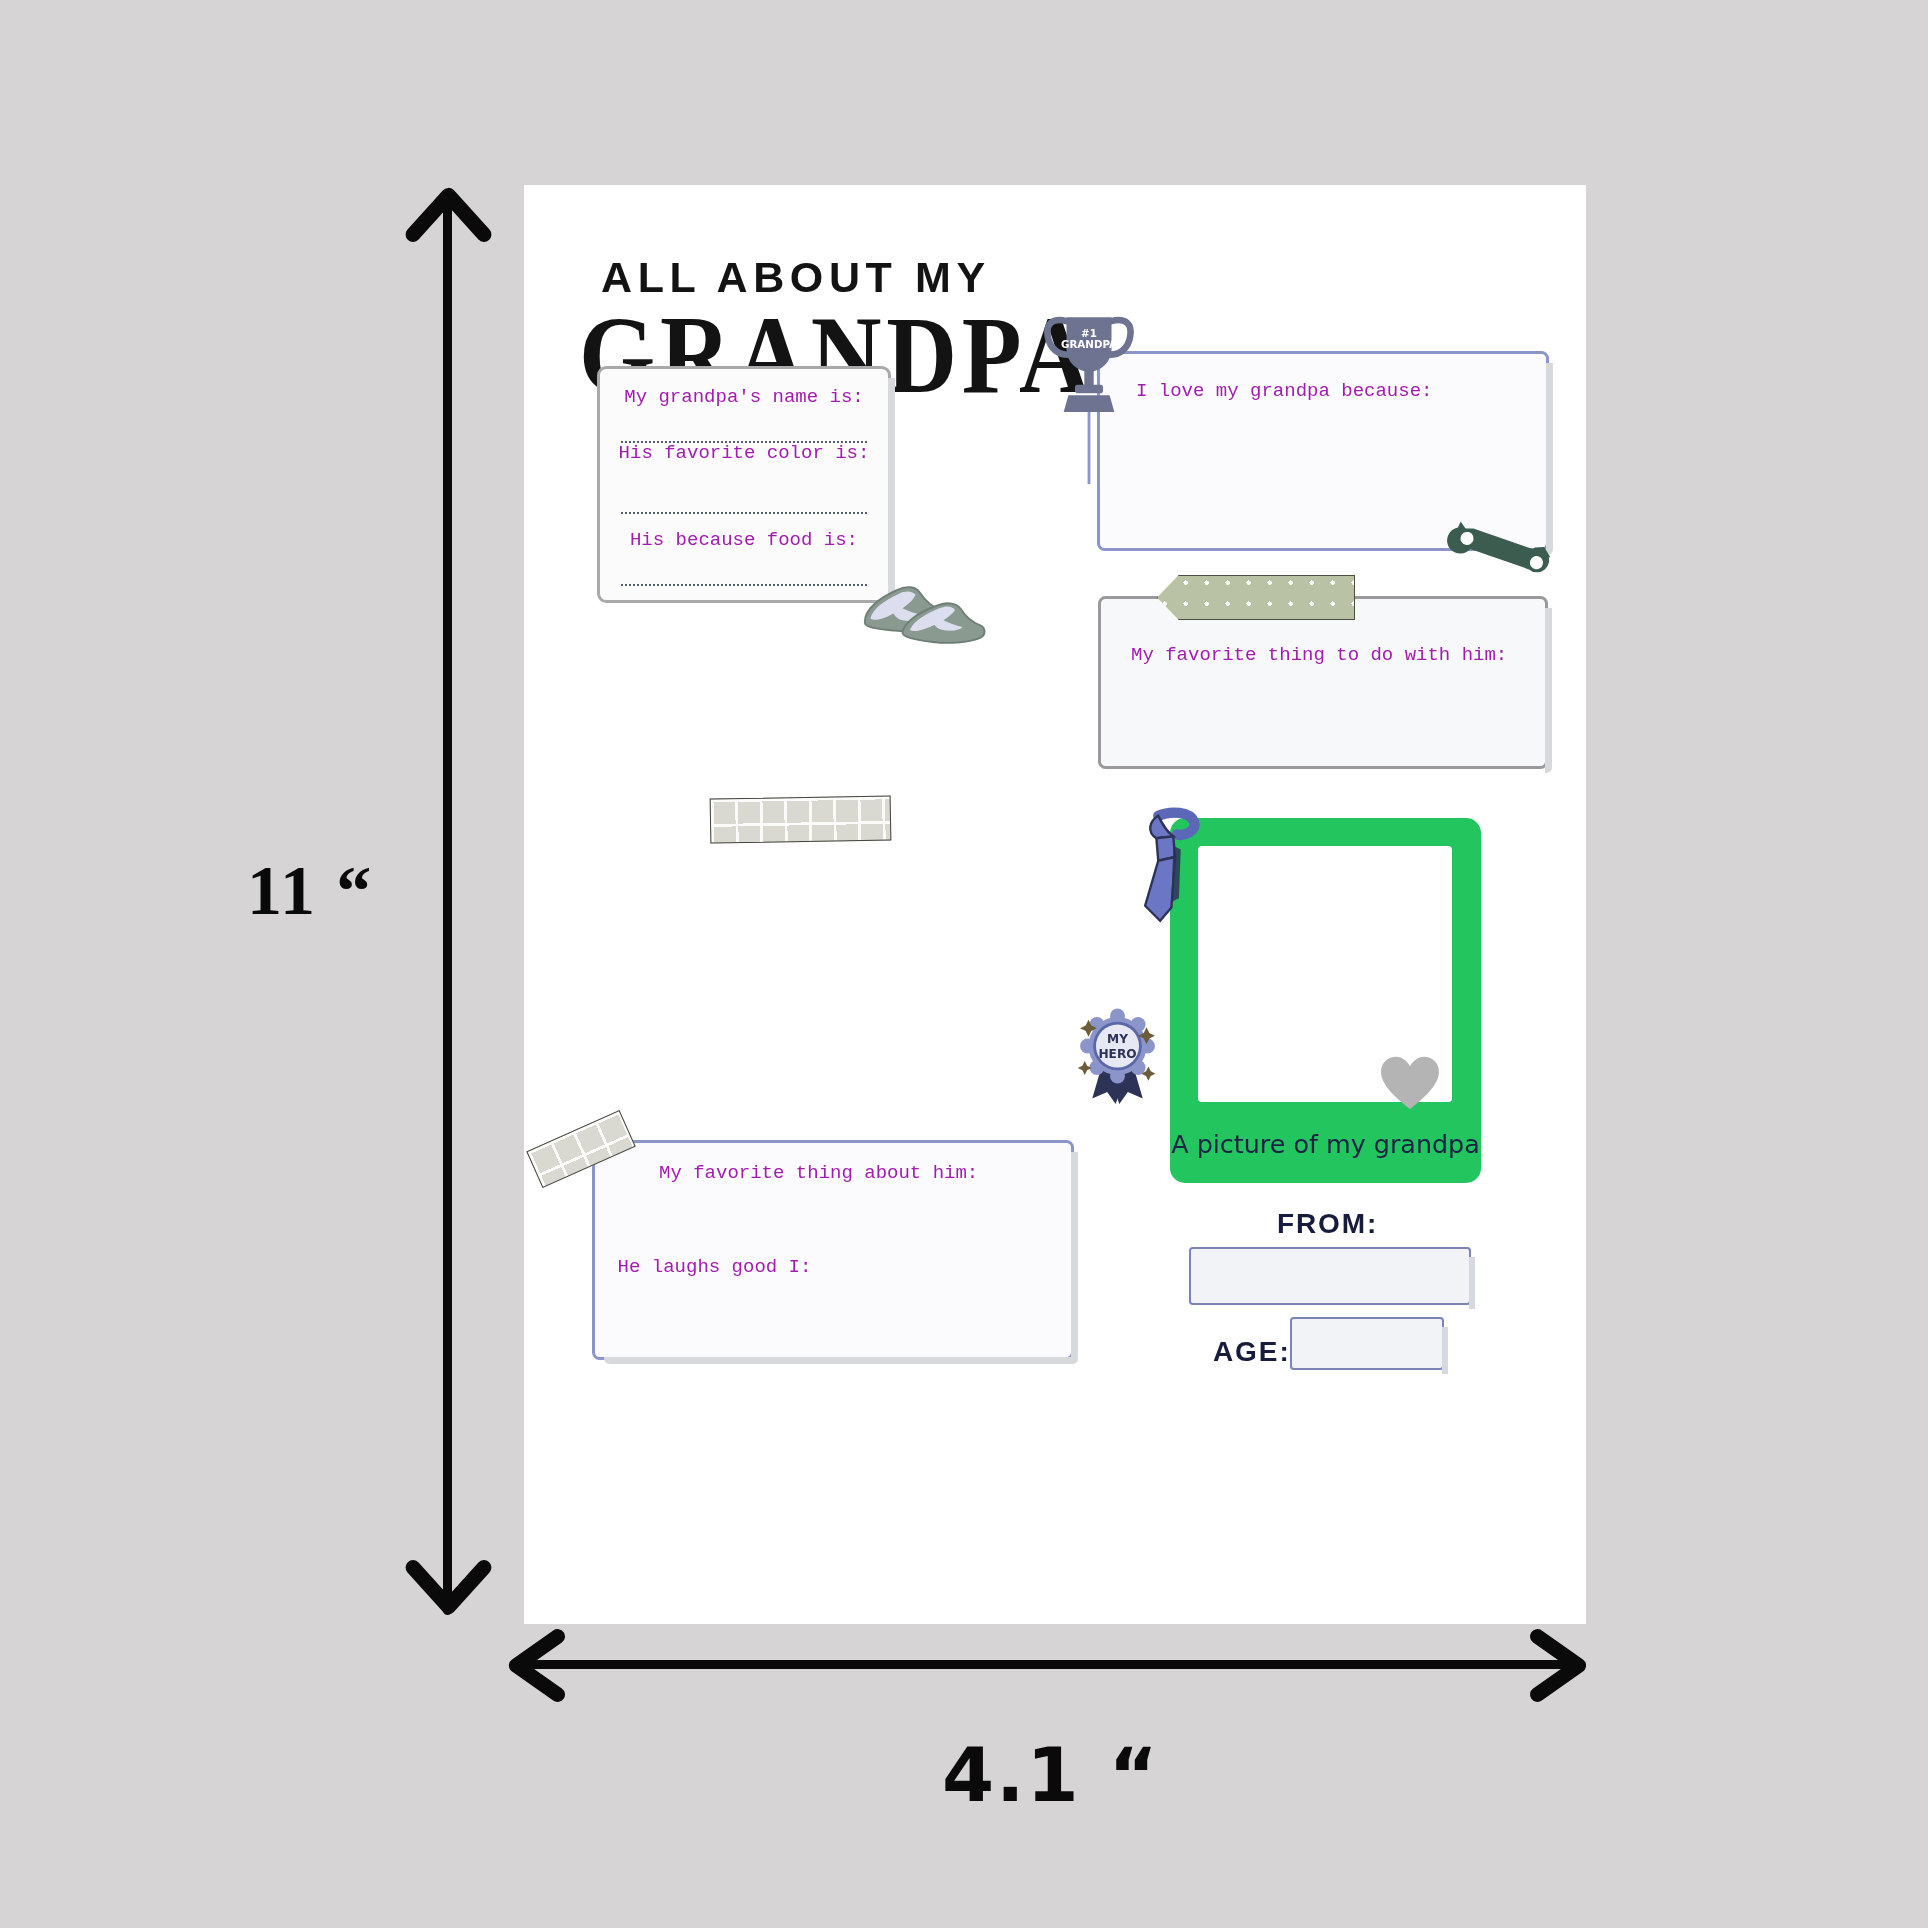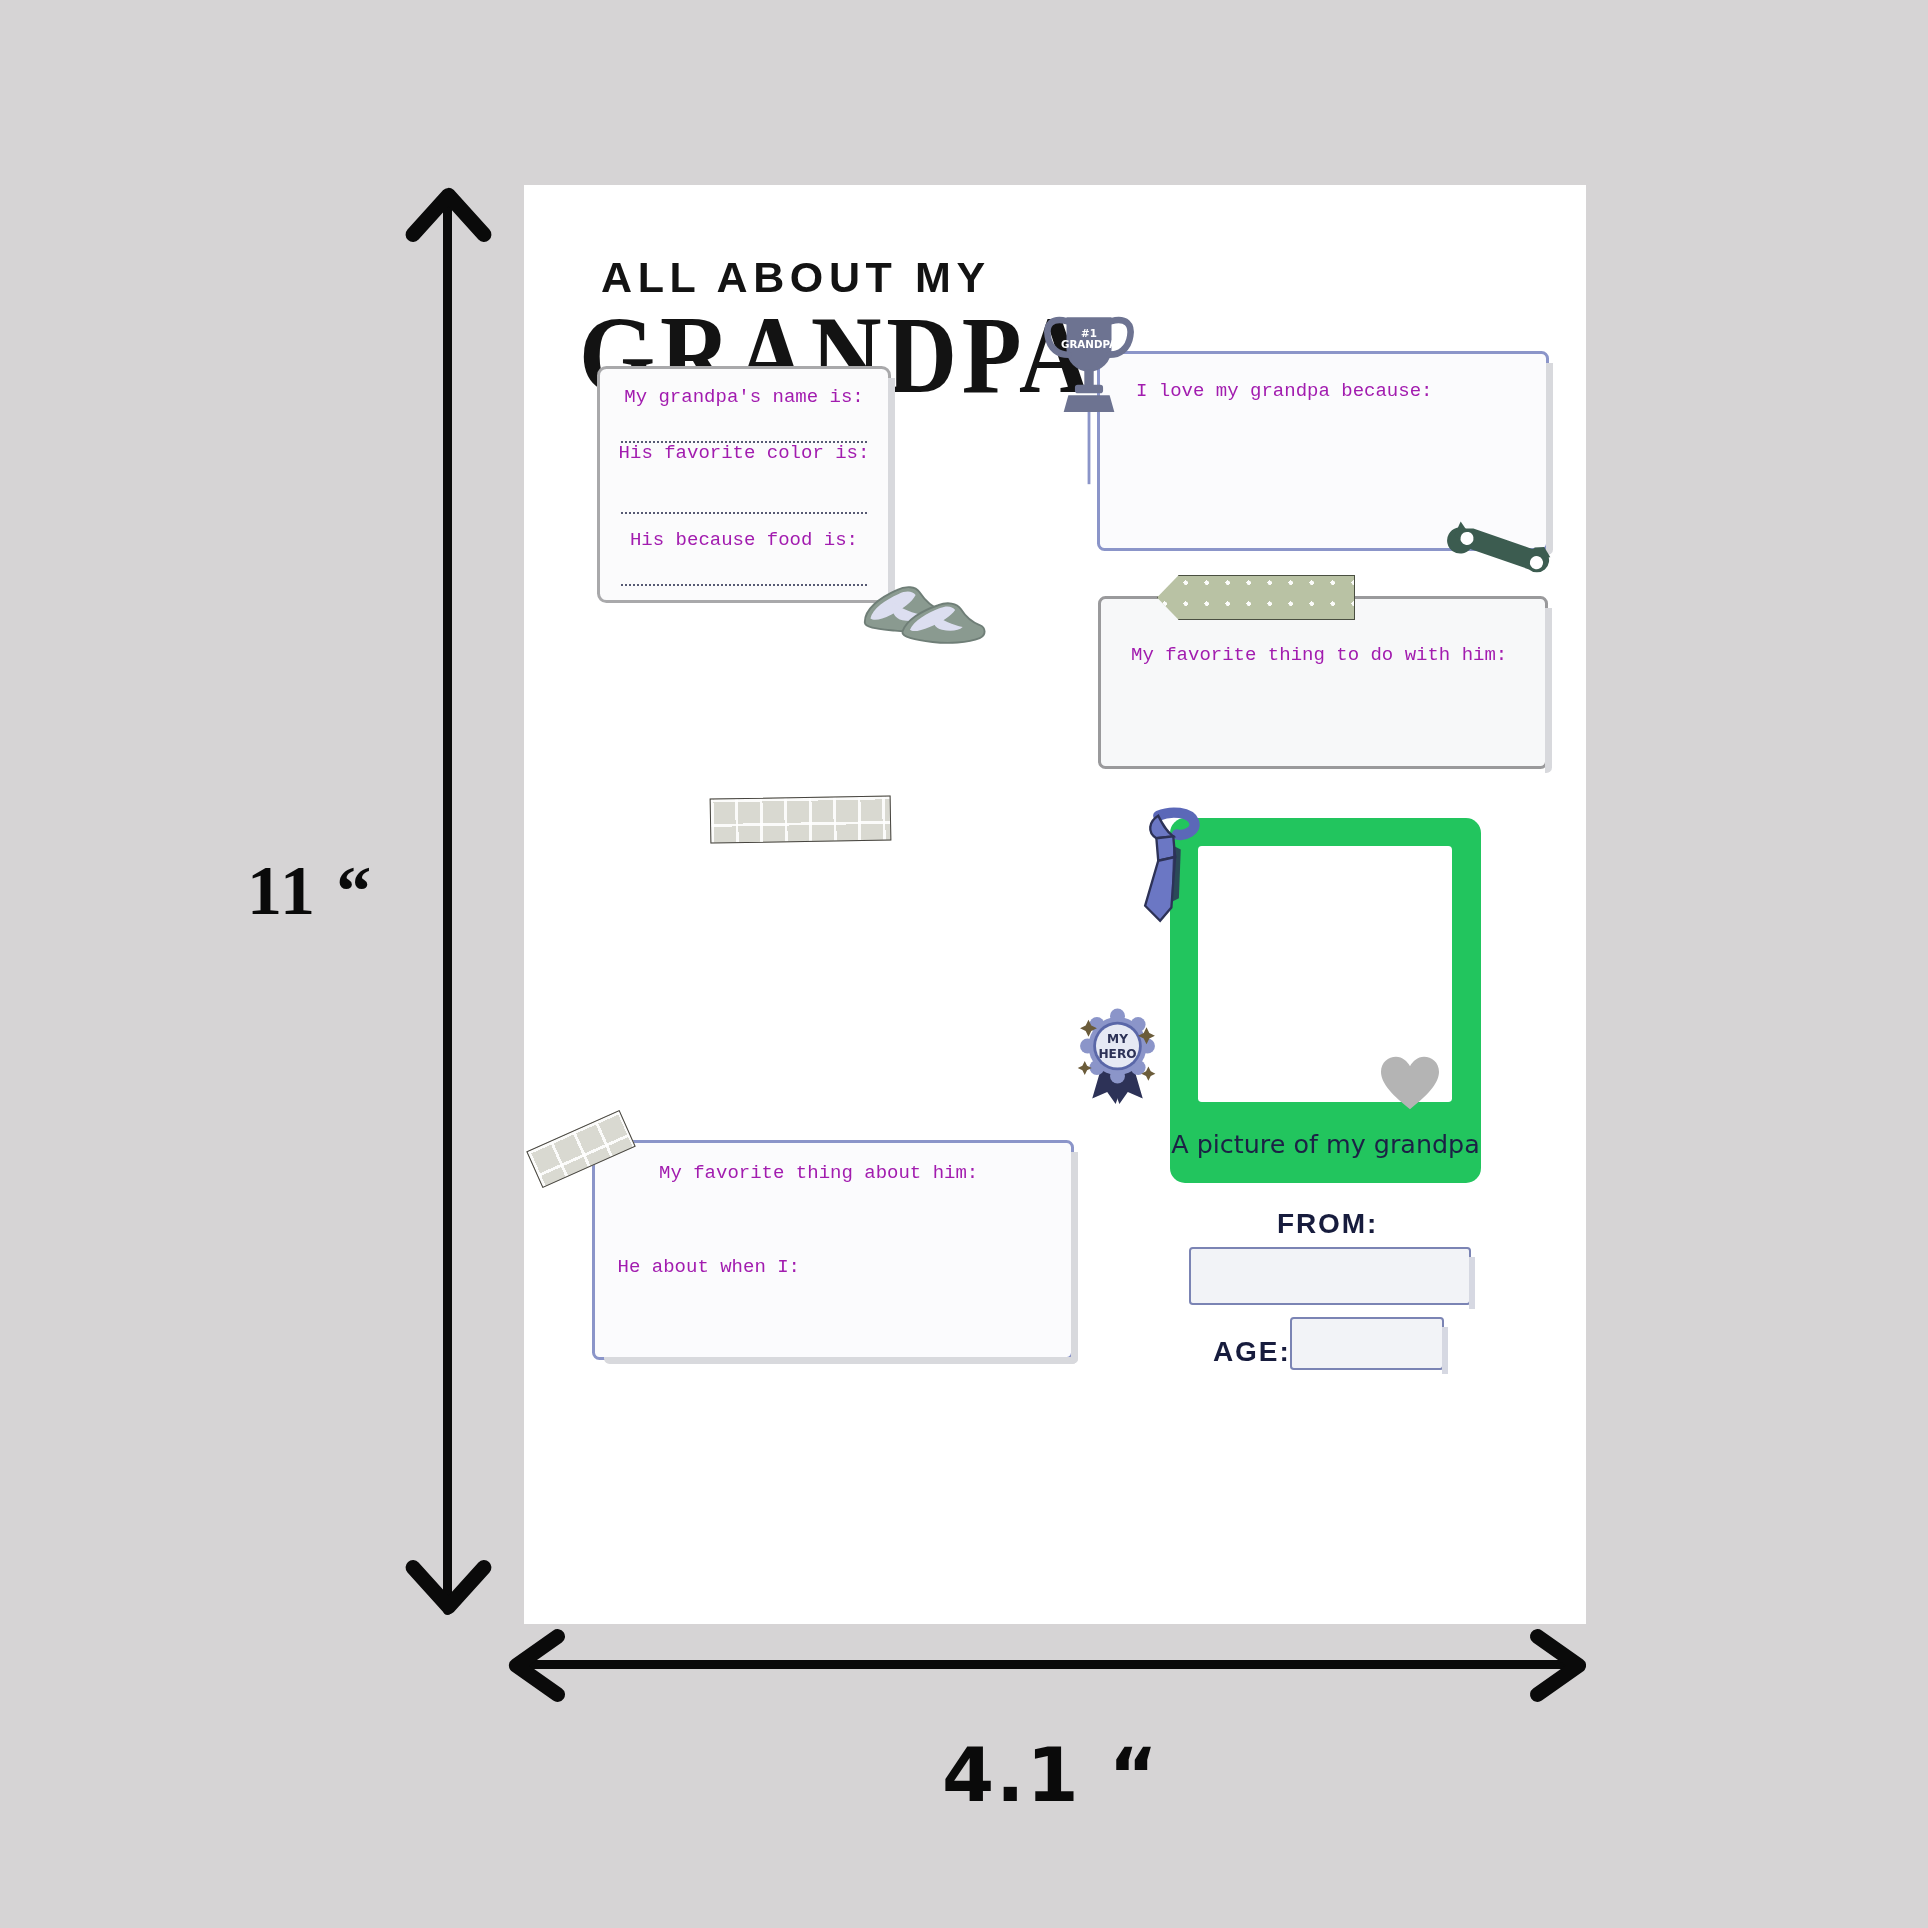--- a/index.html
+++ b/index.html
@@ -386,21 +386,21 @@
         <path d="M28 8 C42 2 62 4 66 14 C70 24 56 30 48 28" fill="none" stroke="#5b68b8" stroke-width="11" stroke-linecap="round"></path>
         <path d="M28 8 C18 14 16 26 26 32 L44 30 C36 24 32 16 28 8 z" fill="#6b77c4" stroke="#2d3257" stroke-width="2.5"></path>
         <path d="M26 32 L44 30 L46 52 L28 56 z" fill="#6b77c4" stroke="#2d3257" stroke-width="2.5"></path>
         <path d="M28 56 L46 52 L42 106 L30 120 L14 104 z" fill="#6b77c4" stroke="#2d3257" stroke-width="2.5"></path>
         <path d="M44 40 L52 44 L50 96 L42 100 z" fill="#2d3257" opacity=".85"></path>
       </svg>
     </div>
 
     <div class="box box-blue shadow-r shadow-b" style="left:68px; top:955px; width:482px; height:220px;">
       <div class="prompt" style="left:64px; top:19px;">My favorite thing about him:</div>
-      <div class="prompt" style="left:22.6px; top:113px;">He about when I:</div>
+      <div class="prompt" style="left:22.6px; top:113px;">He laughs good I:</div>
     </div>
     <div class="tape-grid" style="left:5.6px; top:944px; width:102px; height:40px; transform:rotate(-24deg);"></div>
 
     <div class="label-caps" style="left:753px; top:1023px;">FROM:</div>
     <div class="field-box" style="left:665px; top:1062px; width:282px; height:58px;"></div>
 
     <div class="label-caps" style="left:689px; top:1151px;">AGE:</div>
     <div class="field-box" style="left:766px; top:1132px; width:154px; height:53px;"></div>
 
   </div>

